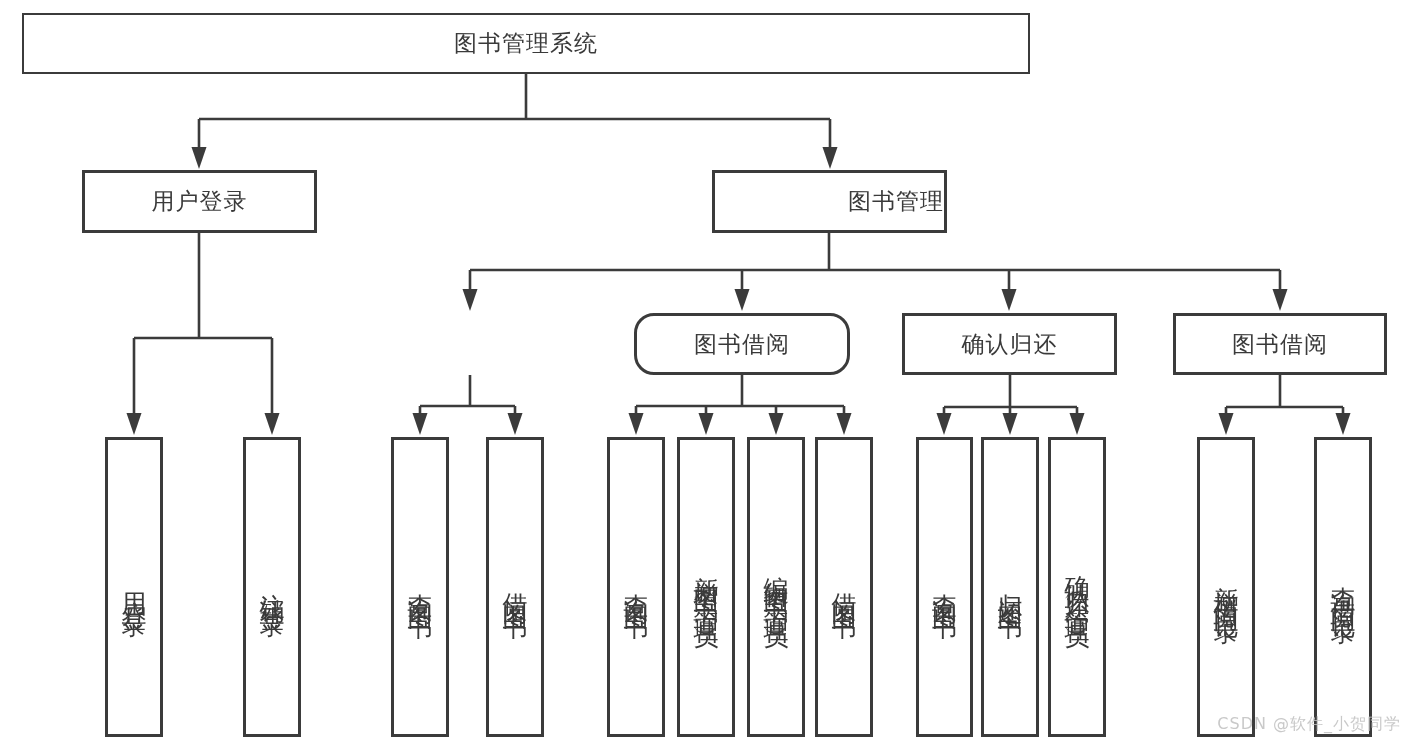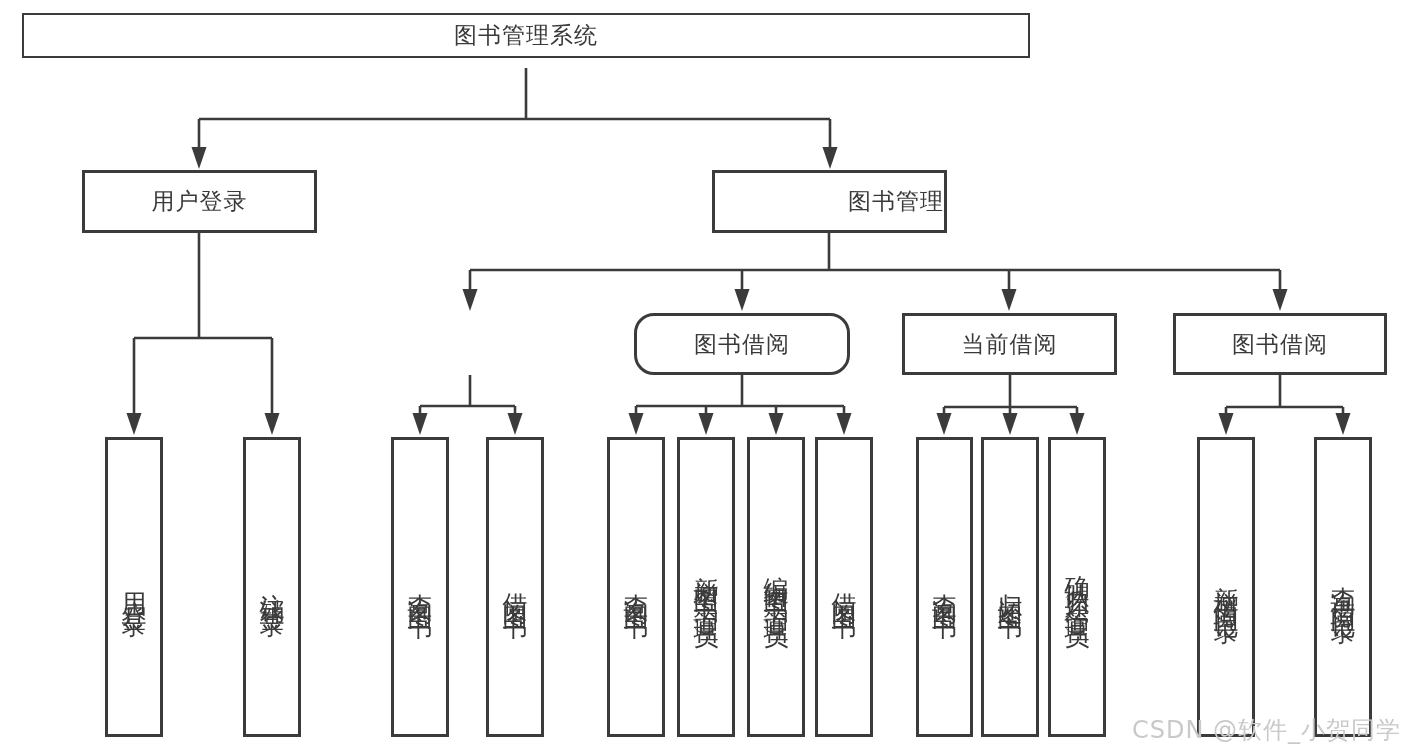--- a/index.html
+++ b/index.html
@@ -32,40 +32,40 @@
     align-items: center;
     justify-content: center;
     color: #3a3a3a;
   }
   .hnode {
     font-size: 23px;
     letter-spacing: 1px;
     white-space: nowrap;
   }
   .root {
-    left: 22px; top: 13px; width: 1008px; height: 45px;
+    left: 22px; top: 13px; width: 1008px; height: 61px;
     border-width: 2.5px;
   }
   .vnode {
     top: 437px;
     height: 300px;
     font-size: 25px;
   }
   .vnode .vtext {
     writing-mode: vertical-rl;
     text-orientation: mixed;
     letter-spacing: 7px;
     line-height: 1;
     max-height: 294px;
   }
   .watermark {
     position: absolute;
     right: 4px;
     top: 714px;
-    font-size: 24px;
+    font-size: 16px;
     letter-spacing: 1px;
     color: #c9c9c9;
     white-space: nowrap;
   }
 </style>
 </head>
 <body>
 
 <div class="stage">
 
@@ -124,21 +124,21 @@
     <span>用户登录</span>
   </div>
   <div class="node hnode" style="left:712px; top:170px; width:235px; height:63px;justify-content:flex-end;">
     <span>图书管理</span>
   </div>
 
   <div class="node hnode" style="left:634px; top:313px; width:216px; height:62px;border-radius:20px;">
     <span>图书借阅</span>
   </div>
   <div class="node hnode" style="left:902px; top:313px; width:215px; height:62px;">
-    <span>当前借阅</span>
+    <span>确认归还</span>
   </div>
   <div class="node hnode" style="left:1173px; top:313px; width:214px; height:62px;">
     <span>图书借阅</span>
   </div>
 
   <div class="node vnode" style="left:105px; width:58px;">
     <span class="vtext">用户登录</span>
   </div>
   <div class="node vnode" style="left:243px; width:58px;">
     <span class="vtext">注销登录</span>

